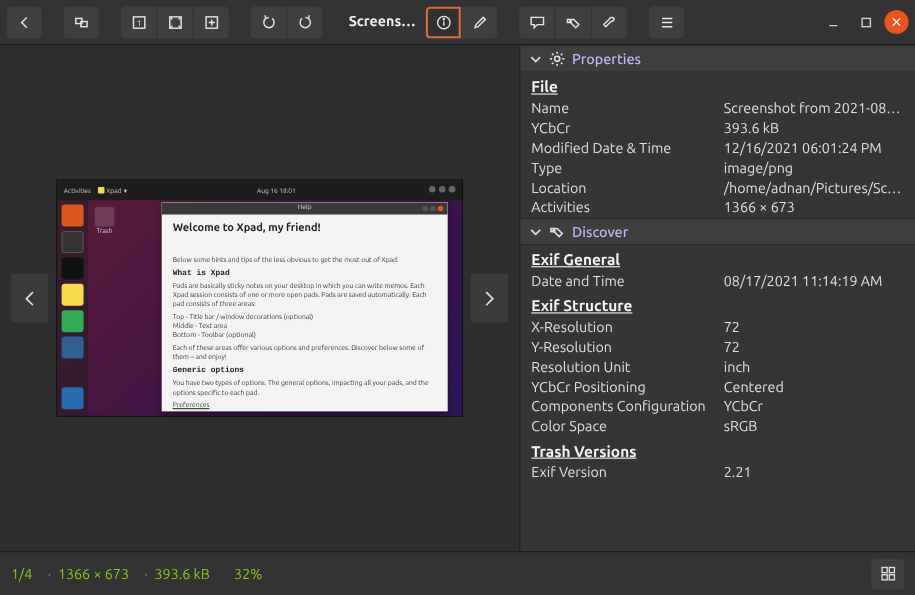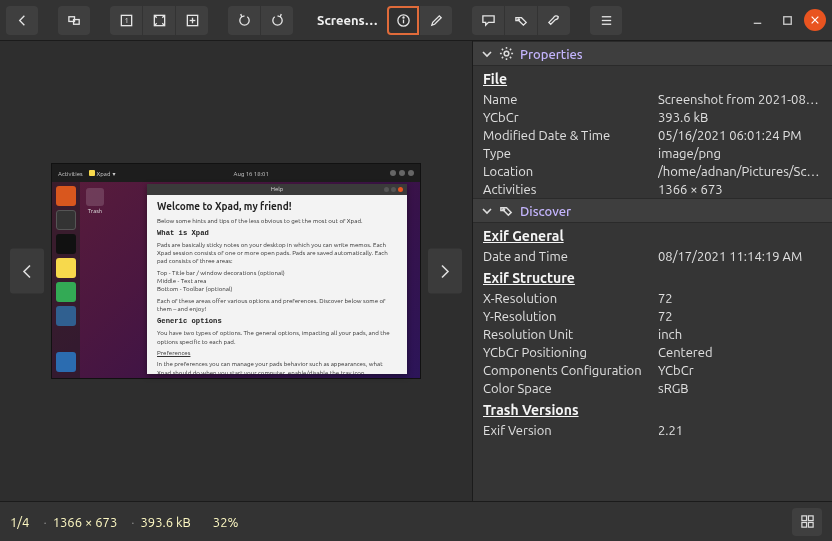--- a/index.html
+++ b/index.html
@@ -80,21 +80,21 @@
   .thumb-launcher .li { width:20px;height:20px;border-radius:3px;margin-bottom:4px;}
   .thumb-doc {
     position:absolute; left:95px; top:20px; width:260px; height:190px;
     background:#f3f3f3; color:#222; font-size:6.2px; line-height:1.35;
     padding:8px 10px 6px 10px; overflow:hidden;
     box-shadow:0 2px 6px rgba(0,0,0,0.4);
   }
   .thumb-doc-bar { position:absolute; left:0; right:0; top:0; height:11px; background:#3a3a3a; display:flex; align-items:center; justify-content:center; color:#ddd; font-size:6px;}
   .thumb-doc-bar .dots{position:absolute;right:4px;display:flex;gap:2px;}
   .thumb-doc-bar .d{width:5px;height:5px;border-radius:50%;}
-  .thumb-doc h1{font-size:10px;font-weight:600;margin:8px 0 3px;}
+  .thumb-doc h1{font-size:10px;font-weight:600;margin:8px 0 19px;}
   .thumb-doc h2{font-size:7.2px;font-weight:600;margin:4px 0 2px;font-family:Liberation Mono, monospace;}
   .thumb-doc p{margin-bottom:3px;color:#333;}
   .thumb-doc u{text-decoration:underline;}
   
   .panel {
     width: 360px; background:#353535; border-left:1px solid #1b1b1b;
     overflow-y:auto; font-size:13px;
   }
   .panel::-webkit-scrollbar{width:10px;} 
   .panel::-webkit-scrollbar-thumb{background:#555;border-radius:5px;}
@@ -106,21 +106,21 @@
   }
   .section-head svg{width:12px;height:12px;stroke:#ddd;fill:none;stroke-width:1.6;}
   .section-head .hicon{width:15px;height:15px;}
   .group-title { font-weight:700; color:#f5f5f5; padding:5px 10px 3px; font-size:14px;text-decoration:underline;}
   .row { display:flex; padding:2px 10px; }
   .row .k { flex:0 0 175px; color:#e0e0e0; }
   .row .v { flex:1; color:#e0e0e0; white-space:nowrap; overflow:hidden; text-overflow:ellipsis;}
   
   .statusbar {
     height:40px; background:#333333; border-top:1px solid #1b1b1b;
-    display:flex; align-items:center; padding:0 10px; color:#fef9c3; font-size:13px;
+    display:flex; align-items:center; padding:0 10px; color:#84cc16; font-size:13px;
     gap:8px;
   }
   .statusbar .dotsep::before{content:"·"; margin:0 6px; color:#888;}
   .statusbar .zoom { margin-left:14px; }
   .statusbar .spacer{flex:1;}
   .grid-btn{width:30px;height:28px;background:#3f3f3f;border-radius:4px;display:flex;align-items:center;justify-content:center;cursor:pointer;}
   .grid-btn svg{width:15px;height:15px;stroke:#ddd;fill:none;stroke-width:1.3;}
 </style>
 </head>
 <body>
@@ -313,21 +313,21 @@
     <div class="row">
         <span class="k">Name</span>
         <span class="v">Screenshot from 2021-08-1…</span>
       </div>
     <div class="row">
         <span class="k">YCbCr</span>
         <span class="v">393.6 kB</span>
       </div>
     <div class="row">
         <span class="k">Modified Date &amp; Time</span>
-        <span class="v">05/16/2021 06:01:24 PM</span>
+        <span class="v">12/16/2021 06:01:24 PM</span>
       </div>
     <div class="row">
         <span class="k">Type</span>
         <span class="v">image/png</span>
       </div>
     <div class="row">
         <span class="k">Location</span>
         <span class="v">/home/adnan/Pictures/Scre…</span>
       </div>
     <div class="row">

